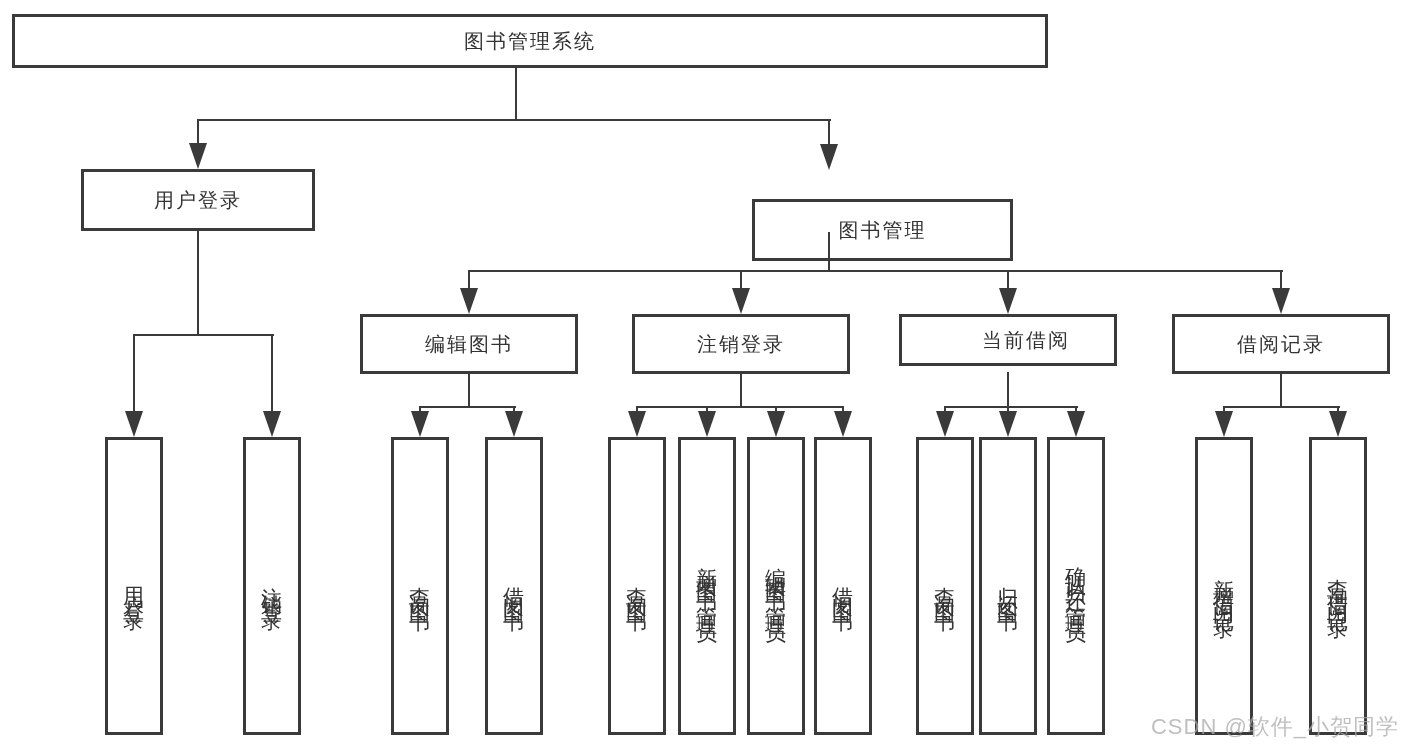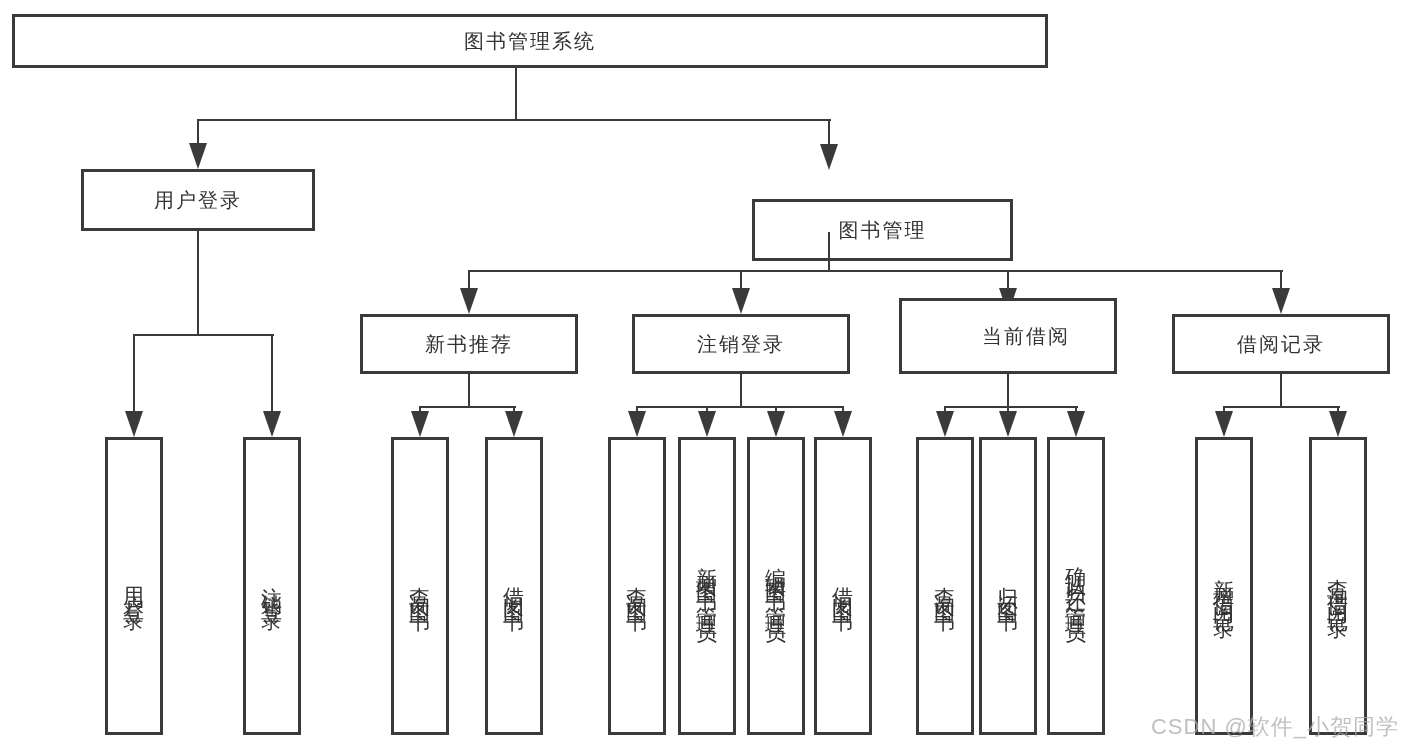--- a/index.html
+++ b/index.html
@@ -84,23 +84,23 @@
   <div class="hl" style="left:468px;top:270px;width:815px;height:2px;"></div>
   <div class="vl" style="left:468px;top:270px;width:2px;height:21px;"></div>
   <div class="vl" style="left:740px;top:270px;width:2px;height:21px;"></div>
   <div class="vl" style="left:1007px;top:270px;width:2px;height:21px;"></div>
   <div class="vl" style="left:1280px;top:270px;width:2px;height:21px;"></div>
   <div class="arrow" style="left:460px;top:288px;"></div>
   <div class="arrow" style="left:732px;top:288px;"></div>
   <div class="arrow" style="left:999px;top:288px;"></div>
   <div class="arrow" style="left:1272px;top:288px;"></div>
 
-  <div class="box h-box" style="left:360px;top:314px;width:218px;height:60px;">新书推荐</div>
+  <div class="box h-box" style="left:360px;top:314px;width:218px;height:60px;">编辑图书</div>
   <div class="box h-box" style="left:632px;top:314px;width:218px;height:60px;">注销登录</div>
-  <div class="box h-box" style="left:899px;top:298px;width:218px;height:76px;padding-left:36px;">当前借阅</div>
+  <div class="box h-box" style="left:899px;top:314px;width:218px;height:52px;padding-left:36px;">当前借阅</div>
   <div class="box h-box" style="left:1172px;top:314px;width:218px;height:60px;">借阅记录</div>
 
   <div class="vl" style="left:468px;top:372px;width:2px;height:36px;"></div>
   <div class="hl" style="left:419px;top:406px;width:97px;height:2px;"></div>
   <div class="vl" style="left:419px;top:406px;width:2px;height:8px;"></div>
   <div class="vl" style="left:513px;top:406px;width:2px;height:8px;"></div>
   <div class="arrow" style="left:411px;top:411px;"></div>
   <div class="arrow" style="left:505px;top:411px;"></div>
 
   <div class="vl" style="left:740px;top:372px;width:2px;height:36px;"></div>

